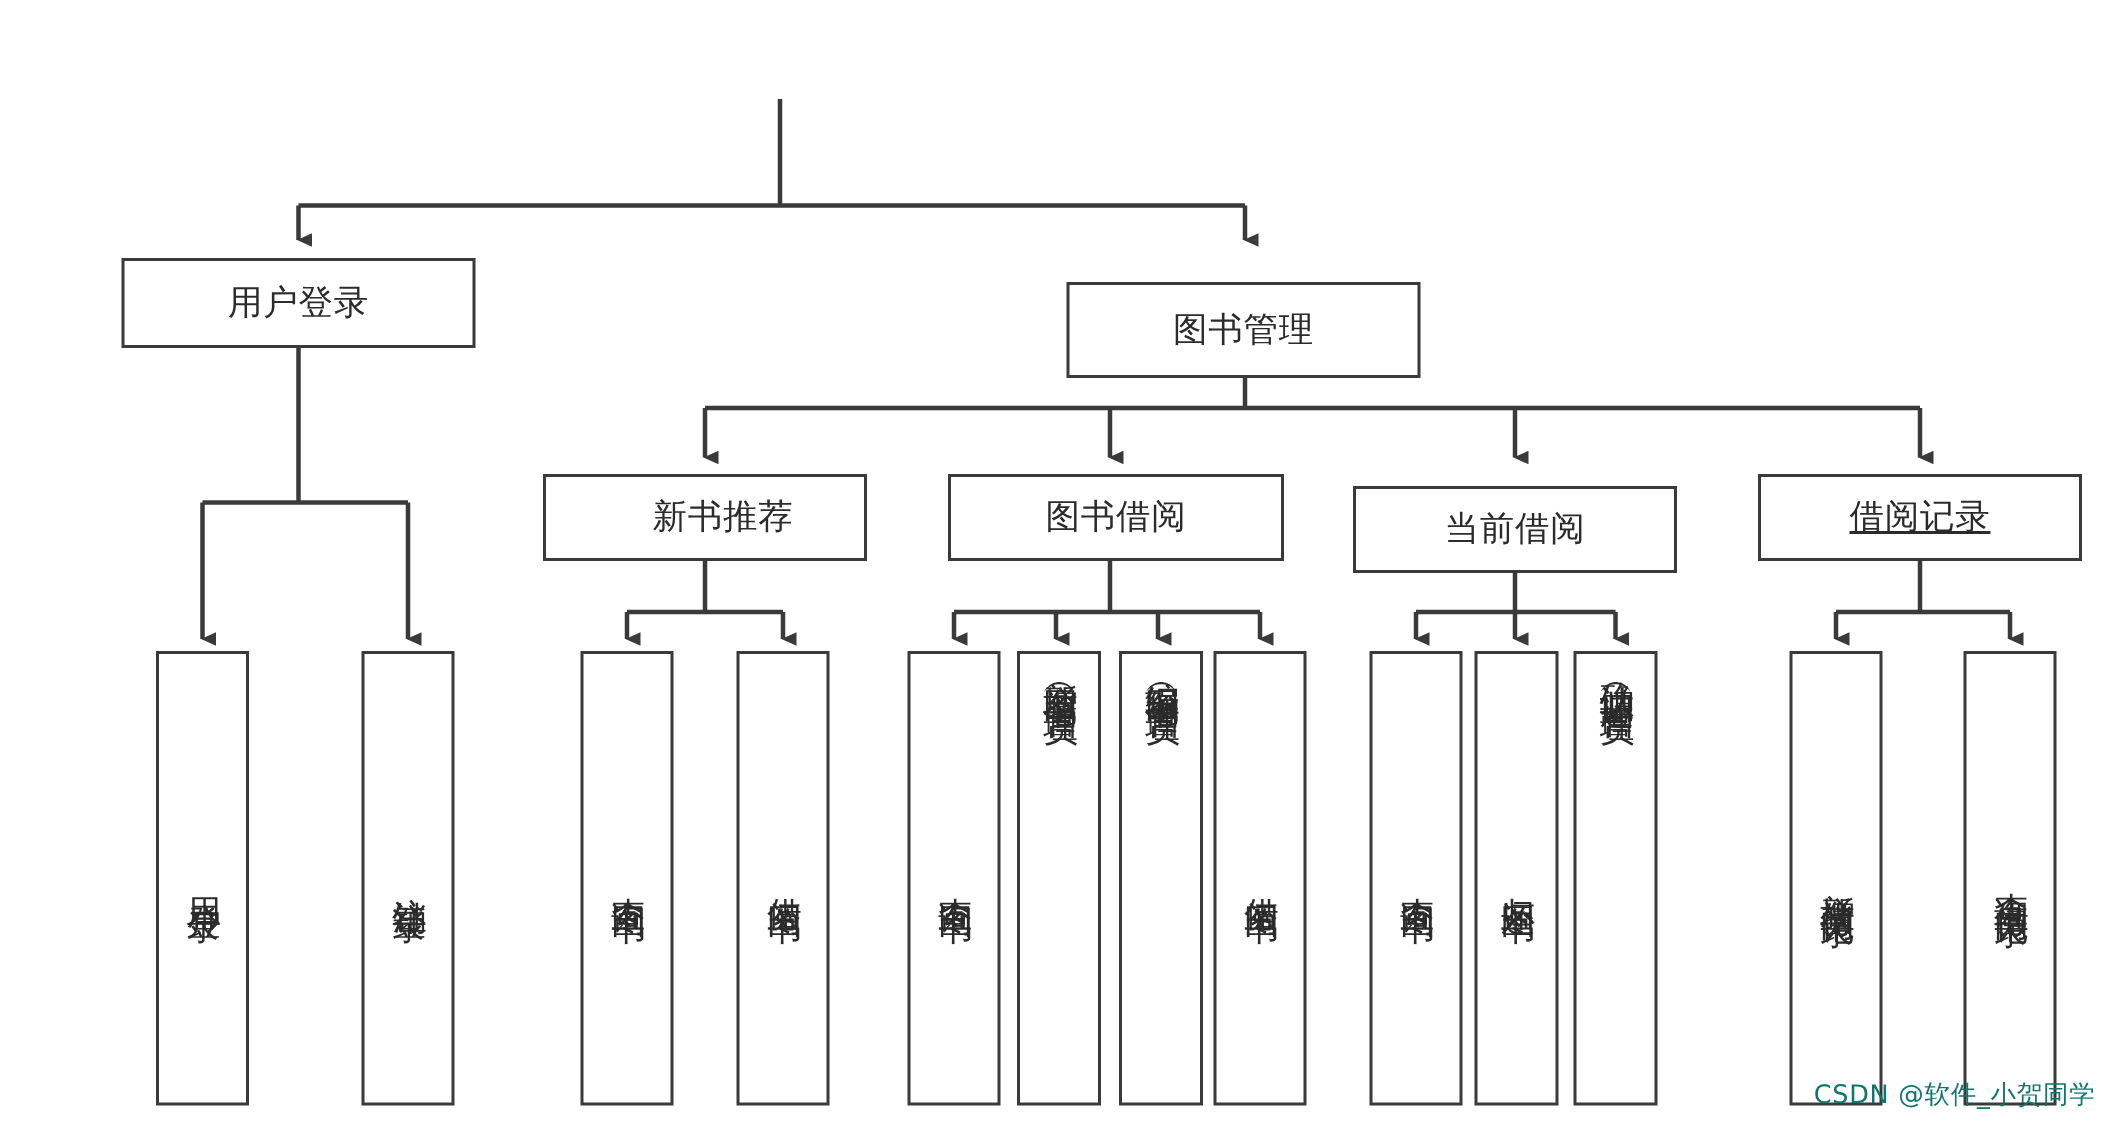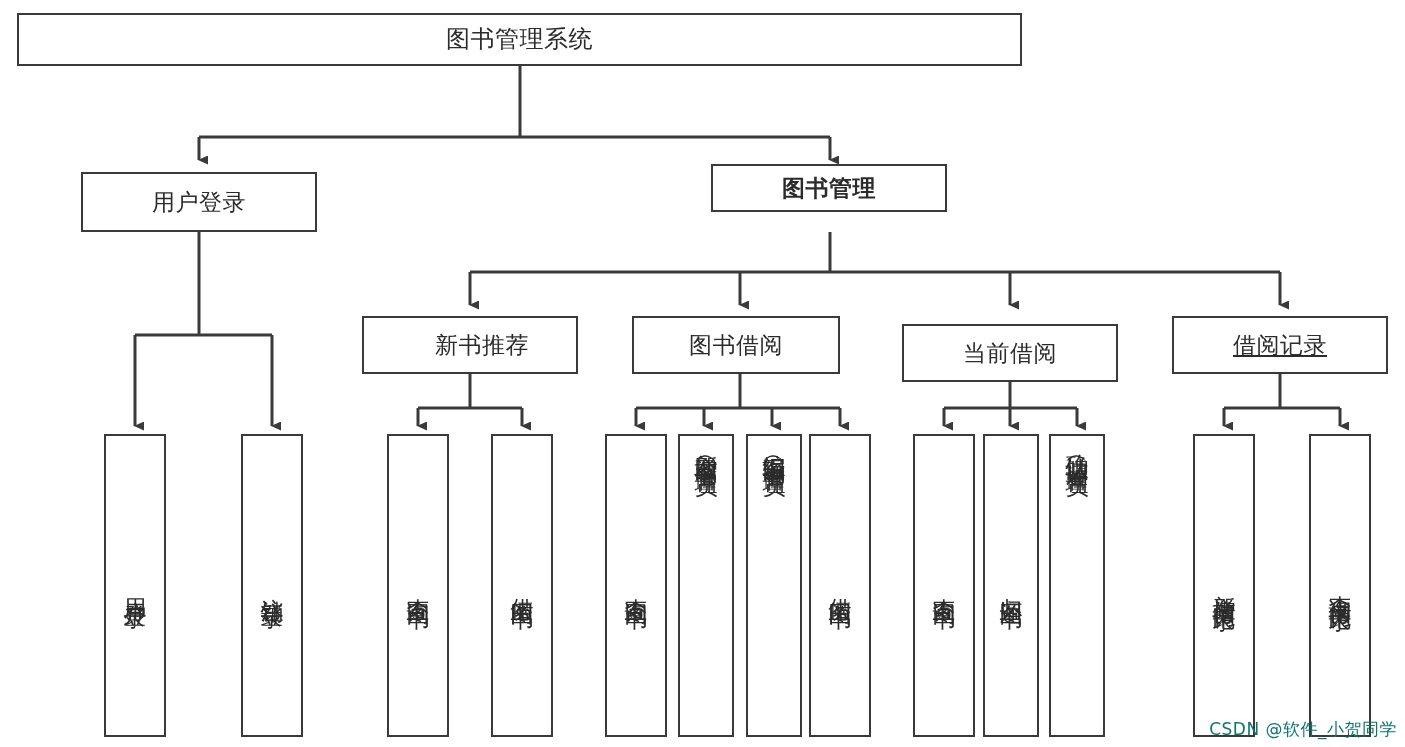--- a/index.html
+++ b/index.html
@@ -125,35 +125,32 @@
       <path d="M 1010 408 L 1010 426" marker-end="url(#arrowhead)"></path>
       <path d="M 1077 408 L 1077 426" marker-end="url(#arrowhead)"></path>
 
       <path d="M 1280 374 L 1280 408"></path>
       <path d="M 1224 408 L 1340 408"></path>
       <path d="M 1224 408 L 1224 426" marker-end="url(#arrowhead)"></path>
       <path d="M 1340 408 L 1340 426" marker-end="url(#arrowhead)"></path>
     </g>
   </svg>
 
-  <div class="node h root" style="left:17px; top:13px; width:1005px; height:53px;">
-    <span class="label">图书管理系统</span>
-  </div>
 
   <div class="node h" style="left:81px; top:172px; width:236px; height:60px;">
     <span class="label">用户登录</span>
   </div>
-  <div class="node h" style="left:711px; top:164px; width:236px; height:48px;font-weight:bold;">
+  <div class="node h" style="left:711px; top:188px; width:236px; height:64px;">
     <span class="label">图书管理</span>
   </div>
 
   <div class="node h" style="left:362px; top:316px; width:216px; height:58px;padding-left:24px;">
     <span class="label">新书推荐</span>
   </div>
-  <div class="node h" style="left:632px; top:316px; width:208px; height:58px;align-items:center;">
+  <div class="node h" style="left:632px; top:316px; width:224px; height:58px;align-items:center;">
     <span class="label">图书借阅</span>
   </div>
   <div class="node h" style="left:902px; top:324px; width:216px; height:58px;">
     <span class="label">当前借阅</span>
   </div>
   <div class="node h" style="left:1172px; top:316px; width:216px; height:58px;text-decoration:underline;">
     <span class="label">借阅记录</span>
   </div>
 
   <div class="node v center" style="left:104px; top:434px; width:62px; height:303px;">

